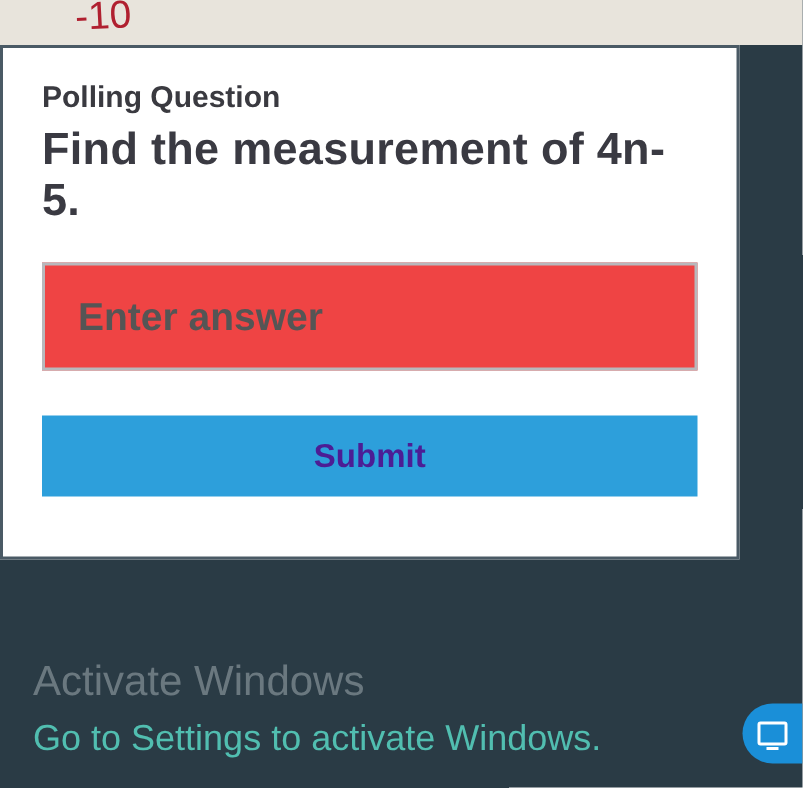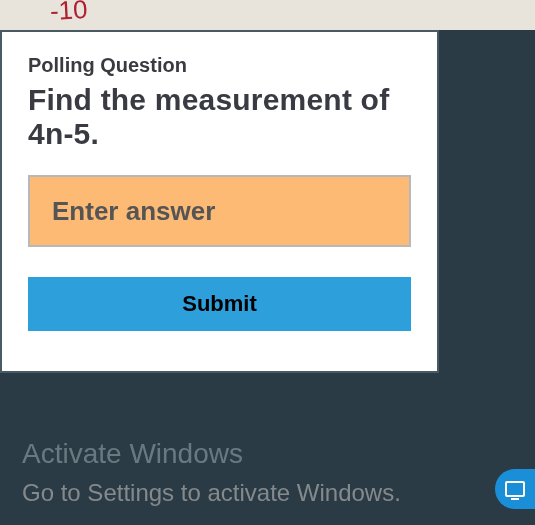--- a/index.html
+++ b/index.html
@@ -27,21 +27,21 @@
       left: 50px;
       color: #b02030;
       font-family: cursive, sans-serif;
       font-size: 26px;
       transform: rotate(-3deg);
     }
     .panel {
       position: absolute;
       top: 30px;
       left: 0;
-      width: 439px;
+      width: 493px;
       background: #ffffff;
       border: 2px solid #4a5a65;
       padding: 22px 26px 20px 26px;
     }
     .heading-small {
       font-size: 20px;
       font-weight: 700;
       color: #3a3a40;
       margin-bottom: 6px;
     }
@@ -49,38 +49,38 @@
       font-size: 30px;
       font-weight: 700;
       color: #3a3a42;
       margin-bottom: 24px;
       letter-spacing: 0.2px;
     }
     .answer-input {
       width: 100%;
       height: 72px;
       border: 2px solid #b8b8bc;
-      background: #fdba74;
+      background: #ef4444;
       padding: 0 22px;
       font-size: 26px;
       font-weight: 600;
       color: #333;
       outline: none;
       margin-bottom: 30px;
     }
     .answer-input::placeholder {
       color: #555;
       font-weight: 600;
     }
     .submit-btn {
       width: 100%;
       height: 54px;
       background: #2d9fdb;
       border: none;
-      color: #000000;
+      color: #4c1d95;
       font-size: 22px;
       font-weight: 700;
       cursor: pointer;
       margin-bottom: 20px;
     }
     .poll-note {
       text-align: center;
       font-size: 19px;
       font-weight: 600;
       color: #444;
@@ -93,21 +93,21 @@
       left: 22px;
       color: #a0aab0;
       font-size: 28px;
       font-weight: 400;
       opacity: 0.55;
     }
     .watermark-sub {
       position: absolute;
       bottom: 18px;
       left: 22px;
-      color: #a3a3a3;
+      color: #5eead4;
       font-size: 24px;
       font-weight: 400;
       opacity: 0.75;
     }
     .corner-badge {
       position: absolute;
       bottom: 16px;
       right: 0;
       width: 40px;
       height: 40px;

